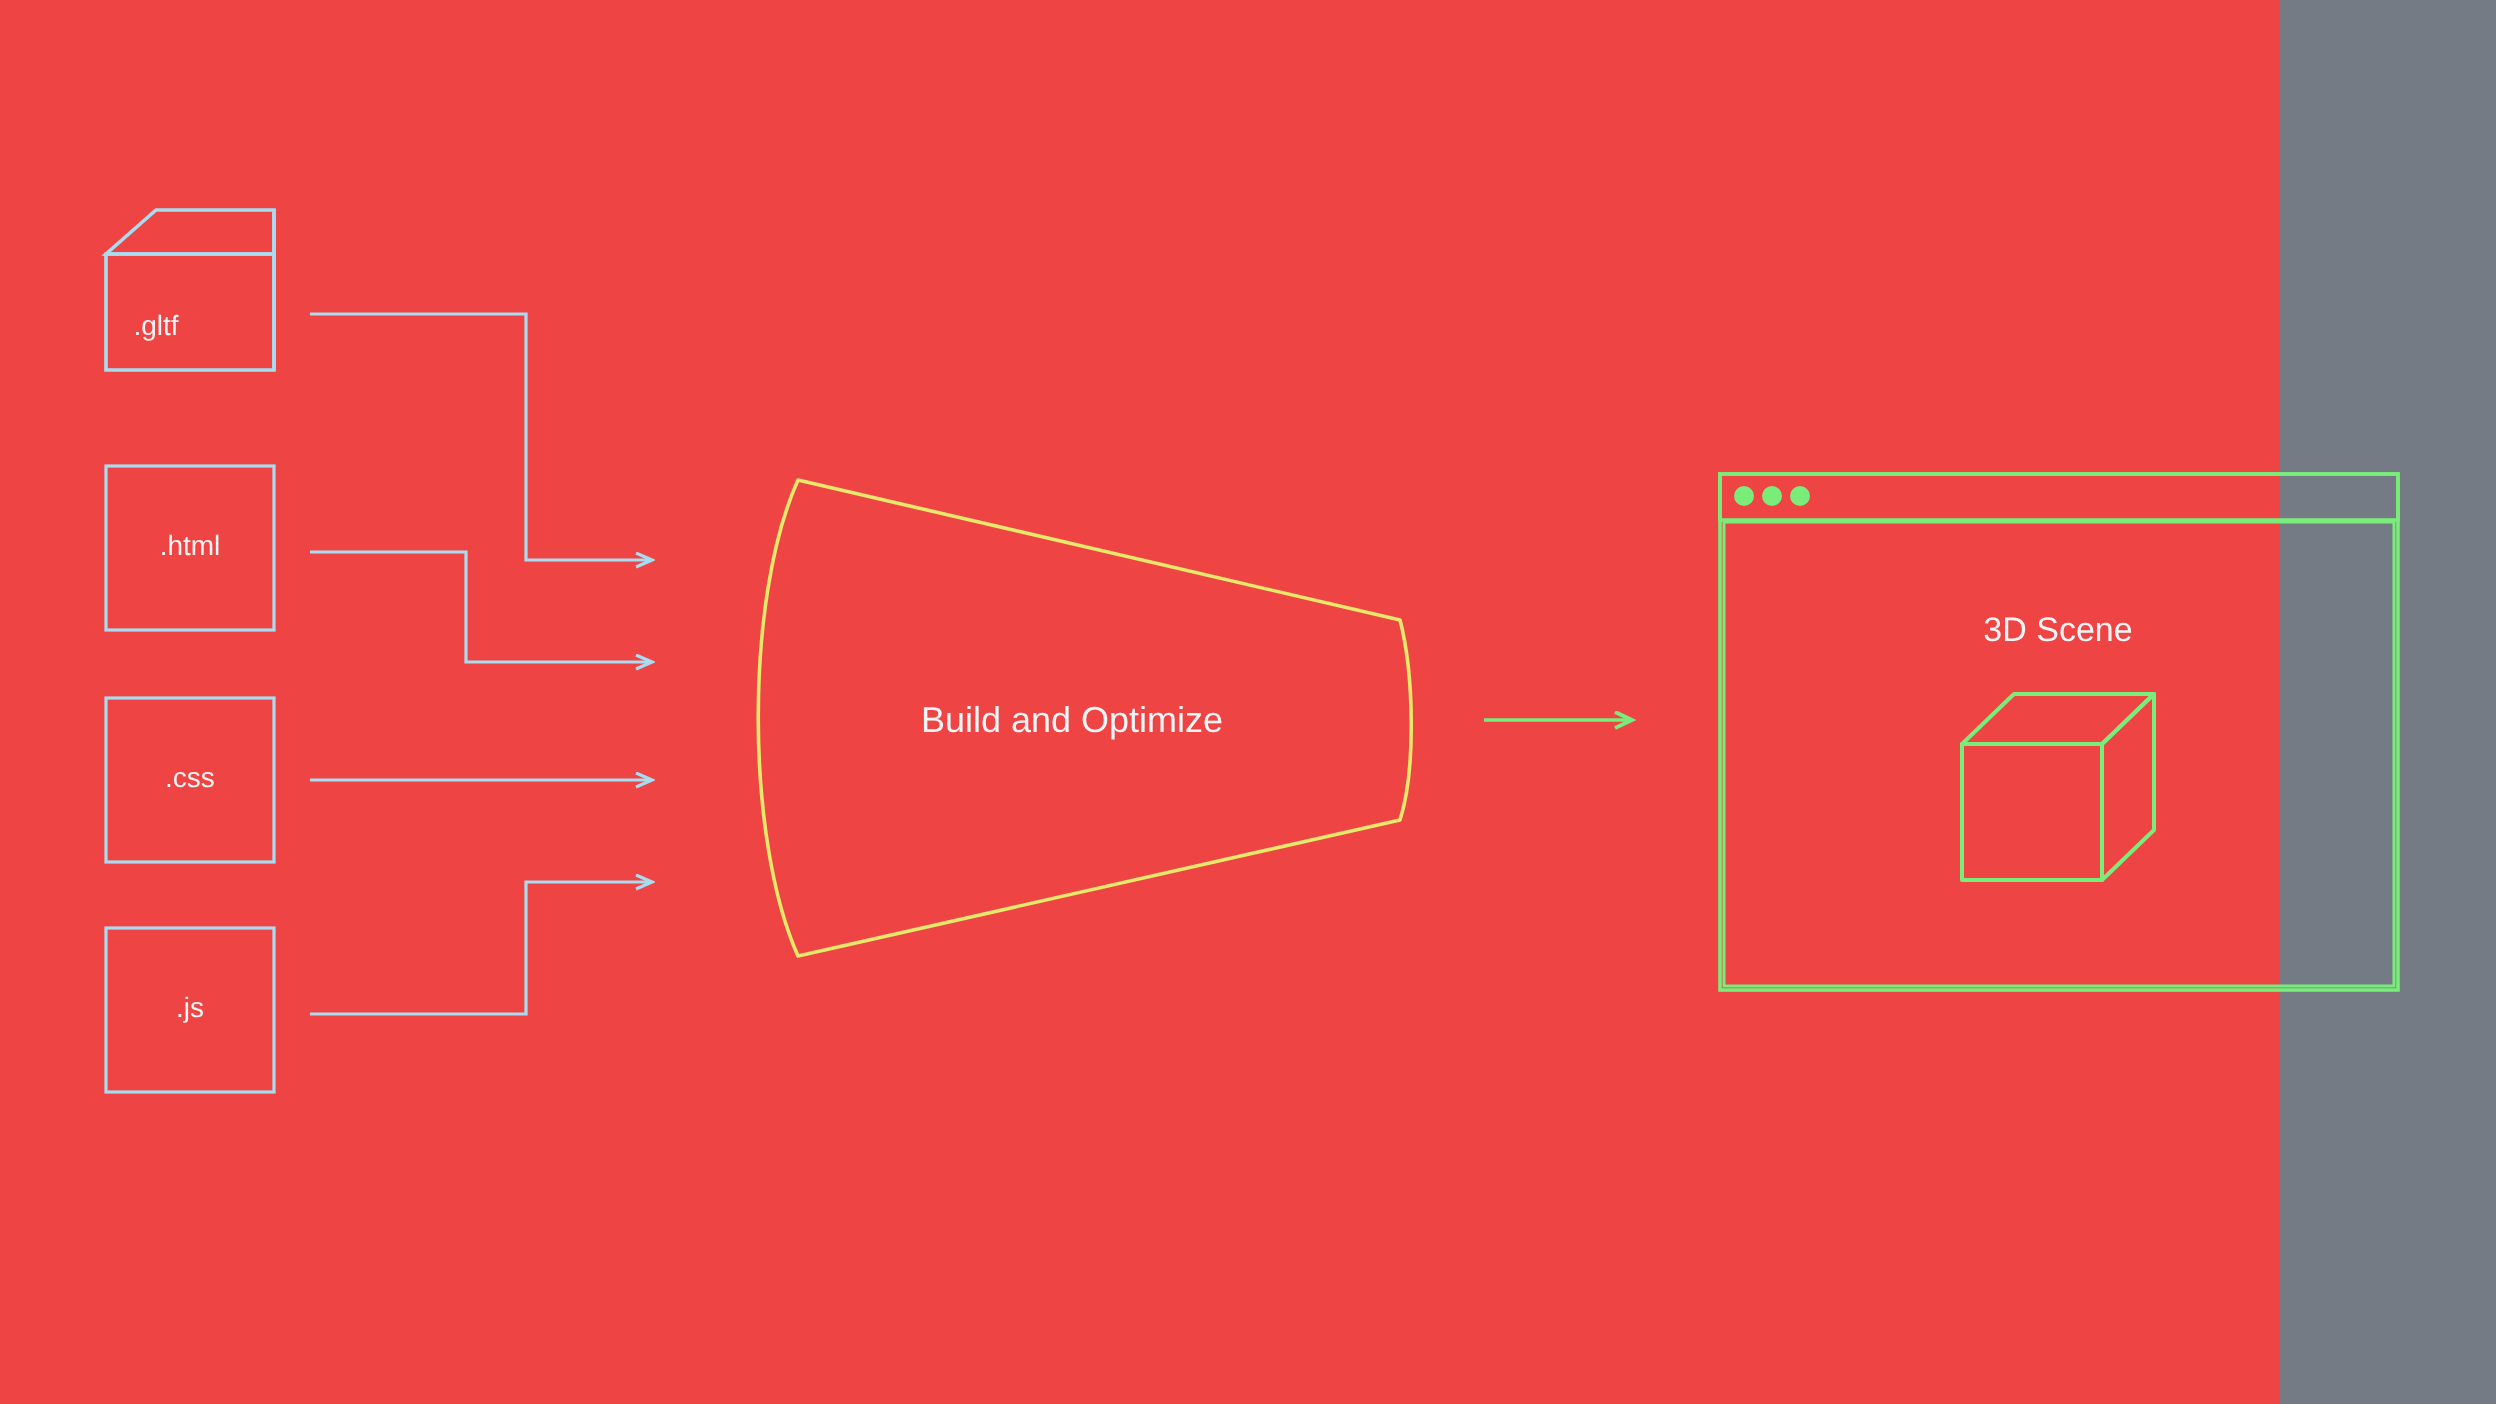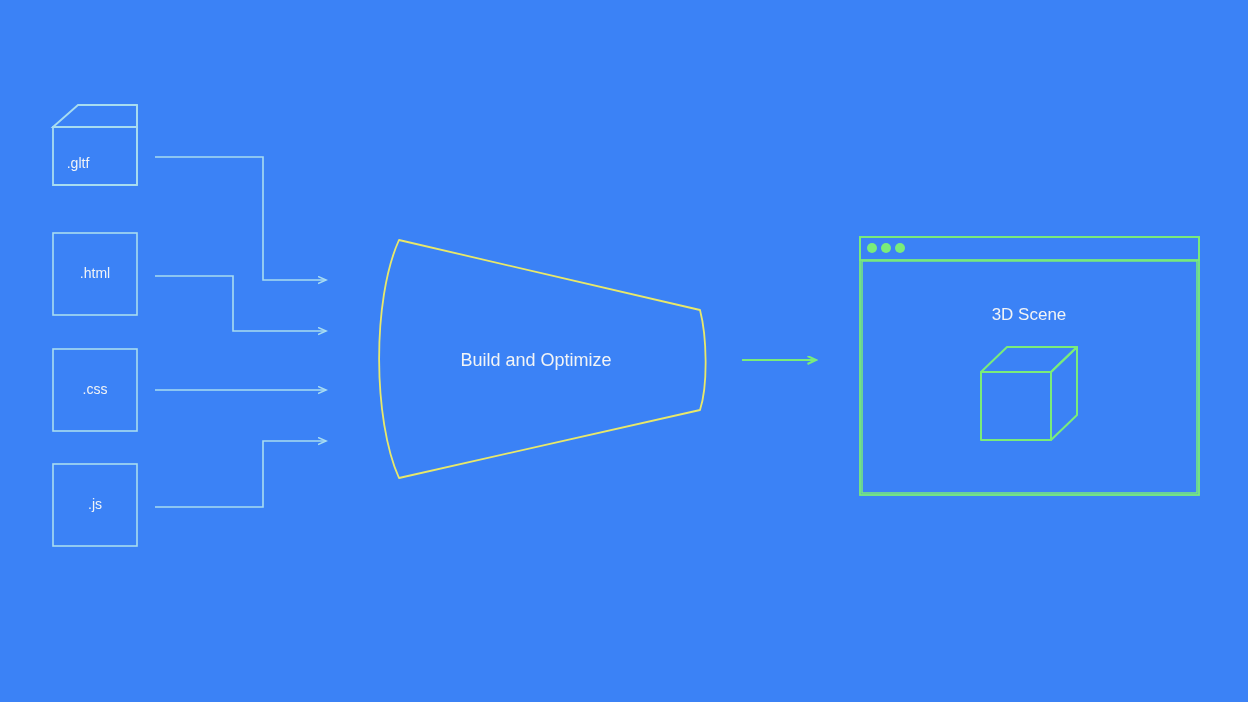--- a/index.html
+++ b/index.html
@@ -8,23 +8,23 @@
     background: #757b85;
   }
   body {
     width: 1248px;
     height: 702px;
     overflow: hidden;
     font-family: "Liberation Sans", sans-serif;
   }
   #stage {
     position: relative;
-    width: 1248px;
+    width: 1140px;
     height: 702px;
-    background: #3b82f6;
+    background: #ef4444;
   }
   #diagram-svg {
     position: absolute;
     left: 0;
     top: 0;
     width: 1248px;
     height: 702px;
     display: block;
   }
   .lbl {

